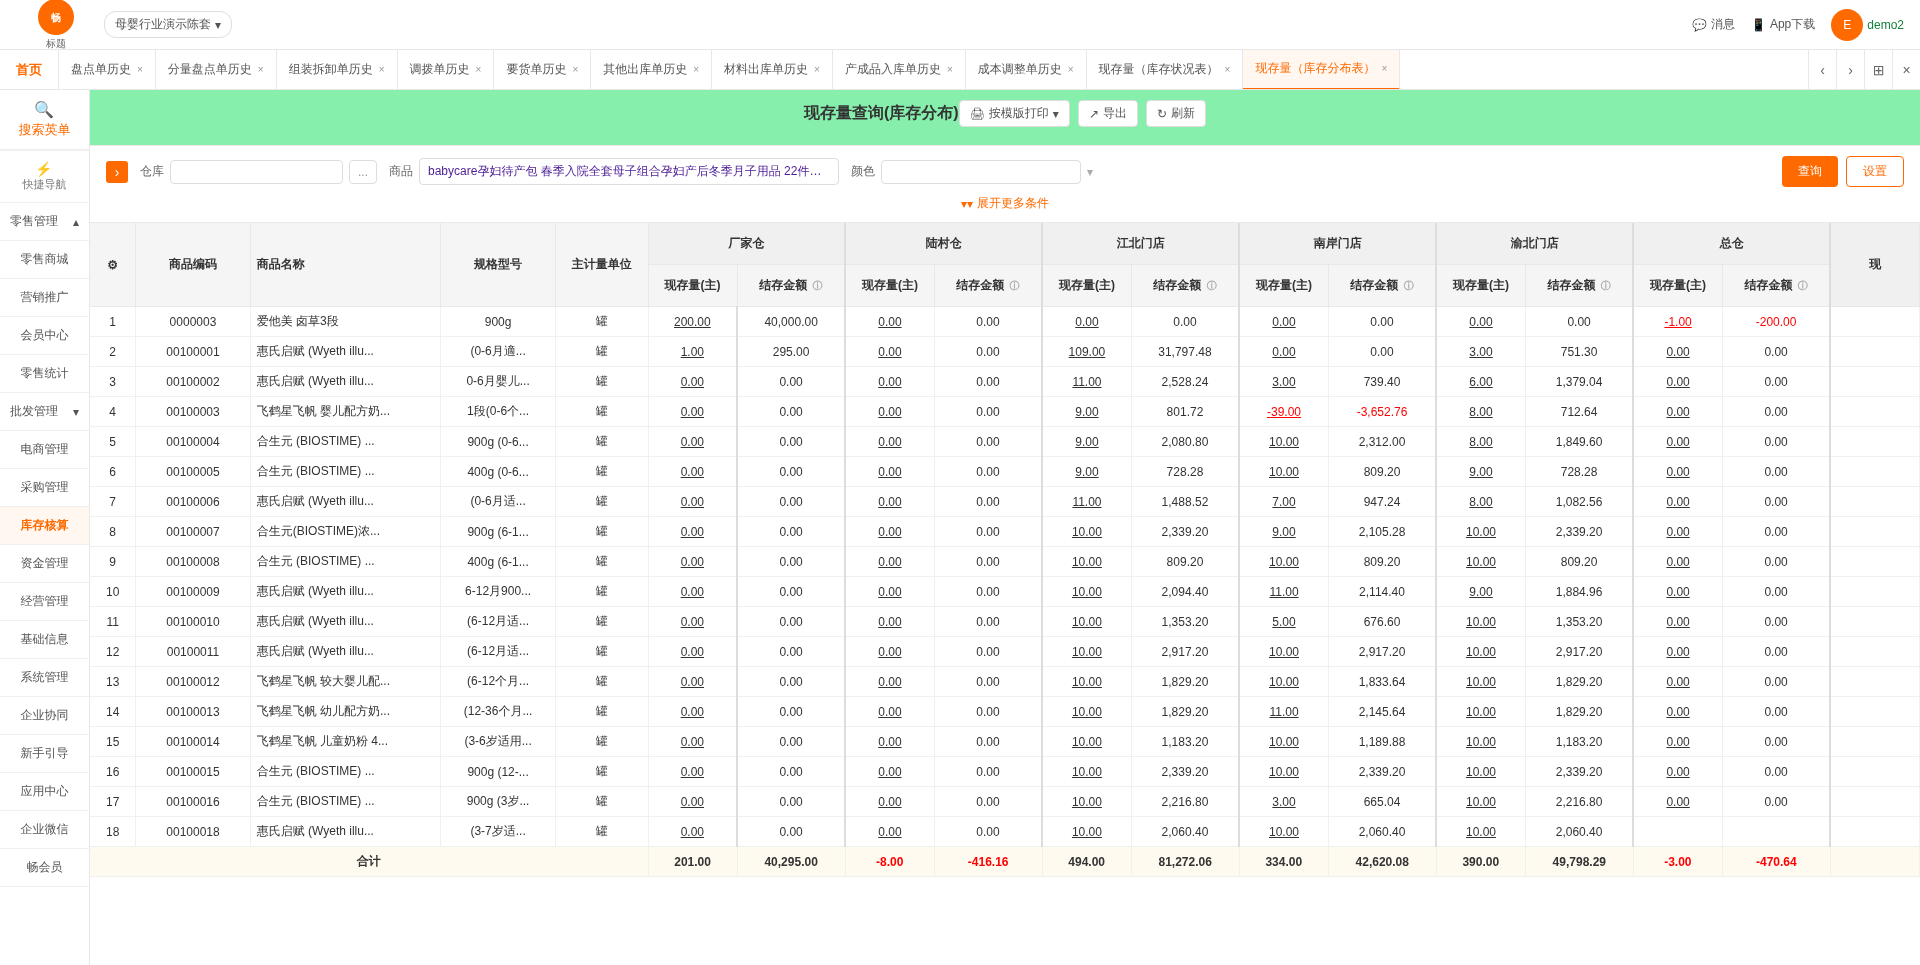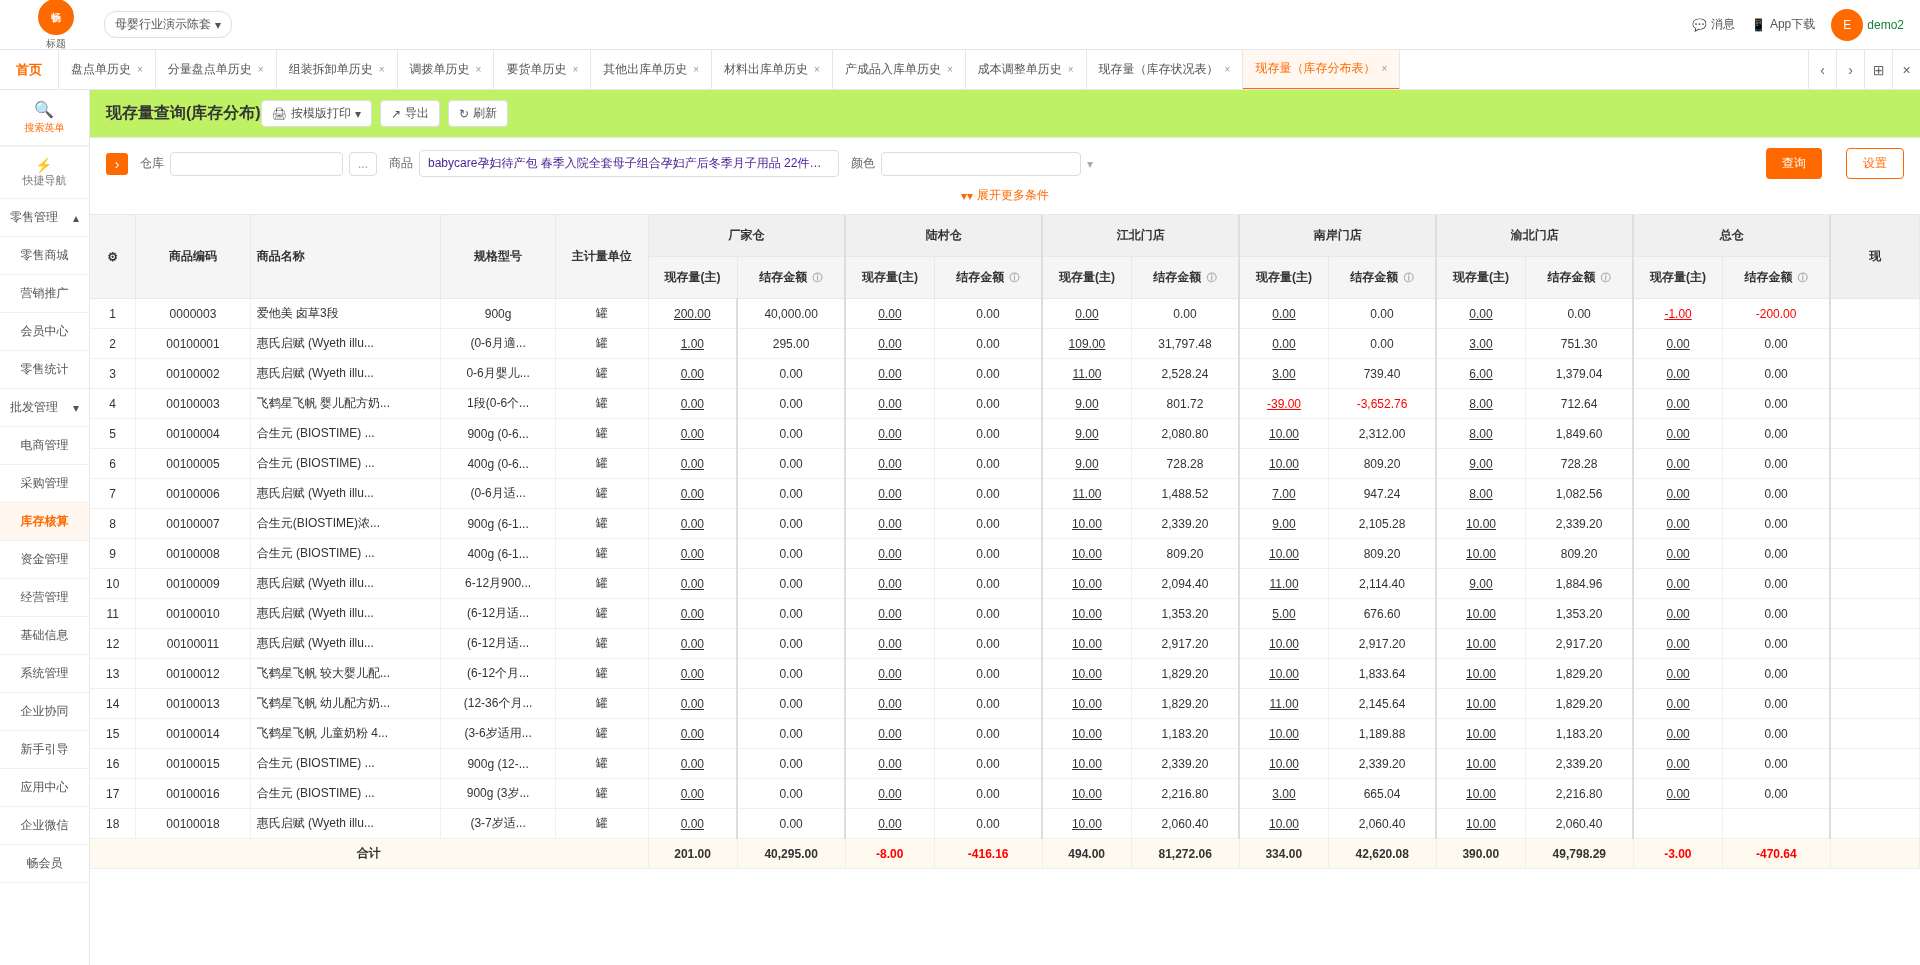--- a/index.html
+++ b/index.html
@@ -32,21 +32,21 @@
     
     .sidebar { width: 90px; background: #fff; border-right: 1px solid #e8e8e8; overflow-y: auto; flex-shrink: 0; }
     .sidebar-item { padding: 10px 6px; text-align: center; cursor: pointer; border-bottom: 1px solid #f0f0f0; font-size: 12px; color: #555; }
     .sidebar-item.active { color: #ff6a00; background: #fff7f0; font-weight: bold; }
     .sidebar-item-group { display: flex; align-items: center; justify-content: space-between; padding: 10px 10px; cursor: pointer; border-bottom: 1px solid #f0f0f0; font-size: 12px; color: #555; }
 
     
     .content-area { flex: 1; overflow: hidden; display: flex; flex-direction: column; }
 
     
-    .page-header { background: #bef264; padding: 10px 16px 0; border-bottom: 1px solid #e8e8e8; display: flex; align-items: center; justify-content: flex-start; }
+    .page-header { background: #86efac; padding: 10px 16px 8px; border-bottom: 1px solid #e8e8e8; display: flex; align-items: center; justify-content: center; }
     .page-title { font-size: 16px; font-weight: bold; color: #333; padding-bottom: 10px; }
     .header-actions { display: flex; align-items: center; gap: 8px; padding-bottom: 10px; }
     .header-btn { display: flex; align-items: center; gap: 4px; padding: 4px 10px; border: 1px solid #ddd; border-radius: 4px; cursor: pointer; font-size: 12px; color: #555; background: #fff; }
 
     
     .filter-area { background: #fff; padding: 10px 16px; border-bottom: 1px solid #e8e8e8; display: flex; flex-direction: column; gap: 8px; }
     .filter-row { display: flex; align-items: center; gap: 12px; flex-wrap: wrap; }
     .filter-item { display: flex; align-items: center; gap: 6px; }
     .filter-label { color: #666; font-size: 12px; white-space: nowrap; }
     .filter-input { border: 1px solid #ddd; border-radius: 4px; padding: 4px 8px; font-size: 12px; color: #333; background: #fff; min-width: 80px; }
@@ -170,21 +170,21 @@
     <div class="nav-arrow-btn">⊞</div>
     <div class="nav-arrow-btn">×</div>
   </div>
 </div>
 
 <div class="main-layout">
 
   <div class="sidebar">
     <div class="sidebar-item" style="color:#ff6a00; border-bottom: 2px solid #f0f0f0;">
       <div style="font-size:16px;">🔍</div>
-      <div style="font-size:10px; margin-top:2px;">搜索英单</div>
+      <div style="font-size:13px; margin-top:2px;">搜索英单</div>
     </div>
     <div class="sidebar-item" style="font-size:11px; color:#777;">
       <div style="font-size:14px;">⚡</div>
       <div>快捷导航</div>
     </div>
     <div class="sidebar-item-group">
       <span>零售管理</span>
       <span>▴</span>
     </div>
     <div class="sidebar-item">
@@ -272,21 +272,21 @@
         </div>
         <div class="filter-item">
           <span class="filter-label">商品</span>
           <div class="filter-product-value" style="max-width:420px; padding: 4px 8px; border:1px solid #ddd; border-radius:4px; background:#fff;">babycare孕妇待产包 春季入院全套母子组合孕妇产后冬季月子用品 22件套 ...</div>
         </div>
         <div class="filter-item">
           <span class="filter-label">颜色</span>
           <input class="filter-input filter-input-color" type="text" value="" style="">
           <span style="color:#aaa;">▾</span>
         </div>
-        <div style="margin-left: auto; display: flex; gap:24px;">
+        <div style="margin-left: auto; display: flex; gap:8px;">
           <button class="search-btn">查询</button>
           <button class="settings-btn">设置</button>
         </div>
       </div>
       <div class="filter-row">
         <div style="width:100%; display:flex; justify-content:center;">
           <span class="filter-expand">
             <span>▾▾</span>
             <span>展开更多条件</span>
           </span>

